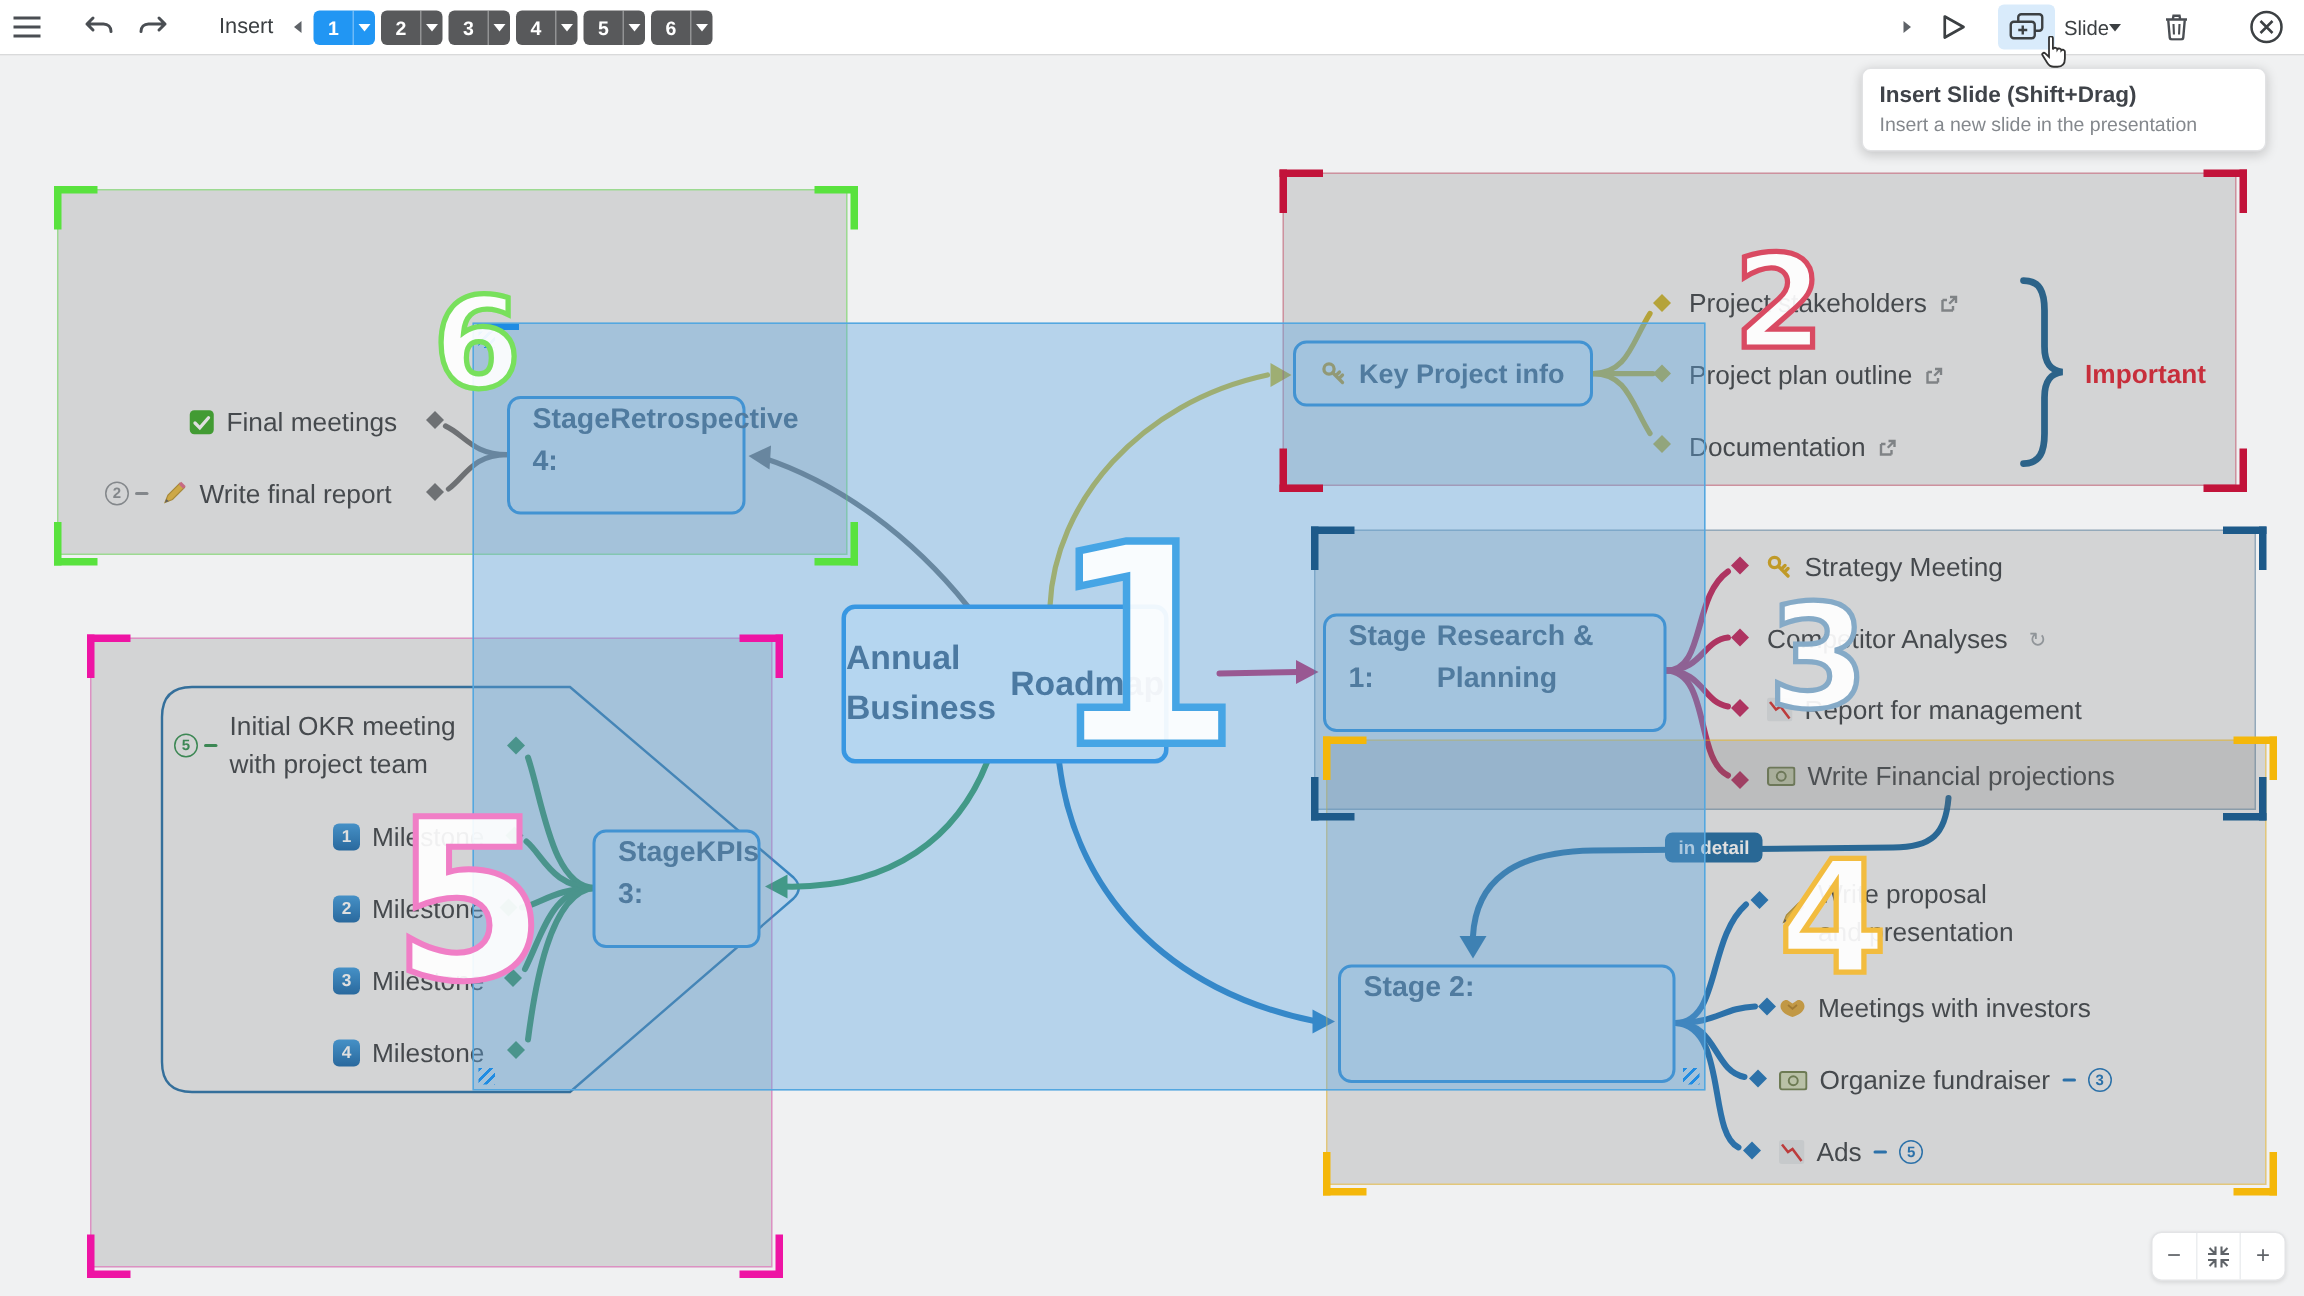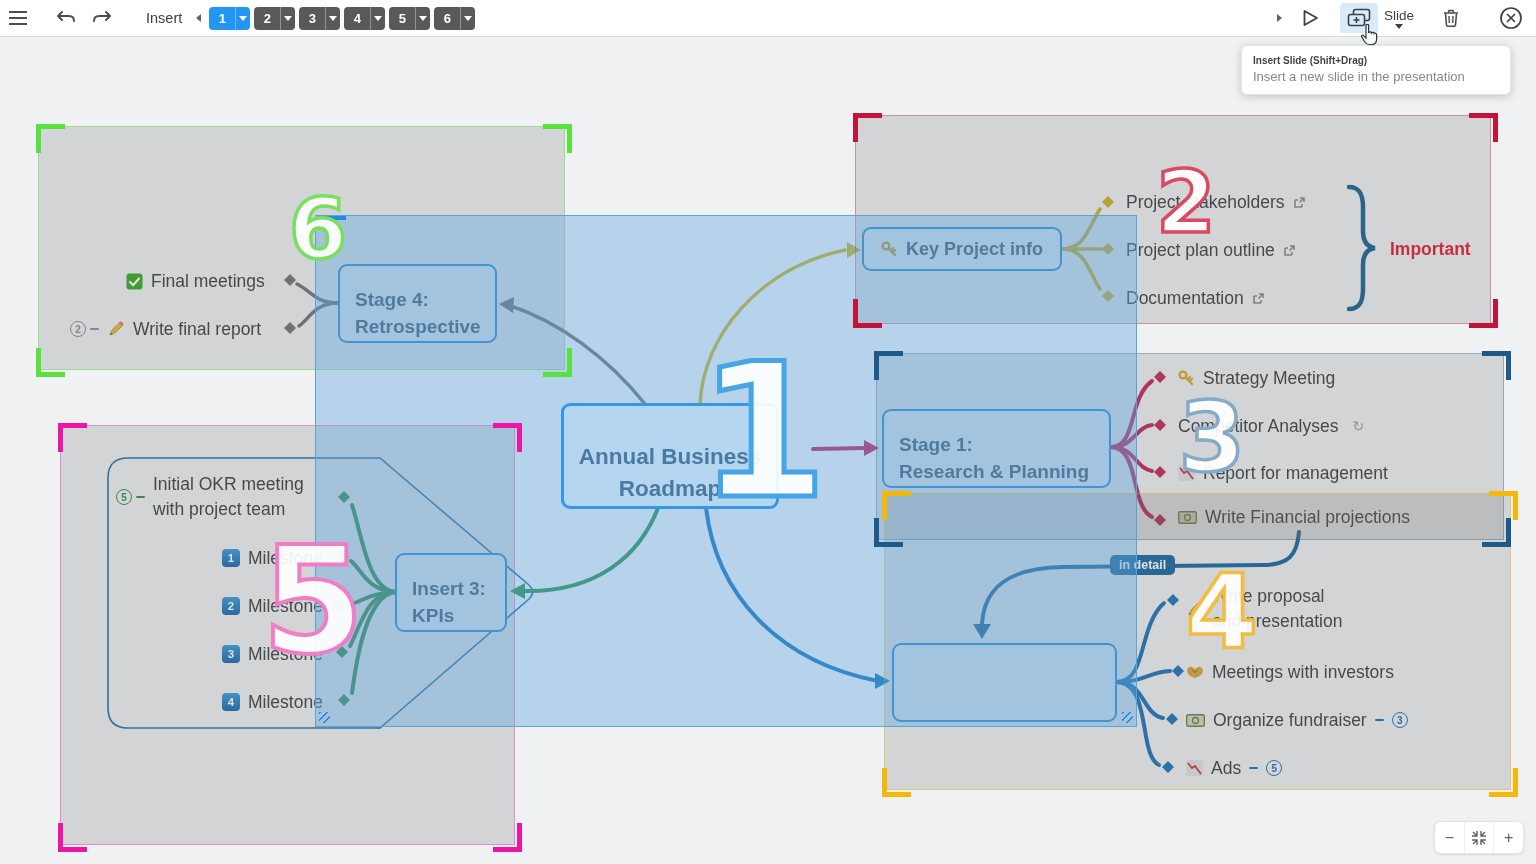--- a/index.html
+++ b/index.html
@@ -22,27 +22,27 @@
   .tri-down.dark{border-top-color:#3c4043;}
   .tri-left{width:0;height:0;border-top:4px solid transparent;border-bottom:4px solid transparent;
             border-right:5px solid #5f6368;}
   .tri-right{width:0;height:0;border-top:4px solid transparent;border-bottom:4px solid transparent;
              border-left:5px solid #5f6368;}
 
   
   #tooltip{position:absolute;left:1241px;top:45px;width:246px;background:#fff;
            border:1px solid #e1e2e4;border-radius:6px;box-shadow:0 2px 8px rgba(0,0,0,0.18);
            padding:8px 11px;z-index:60;}
-  #tooltip .t1{font-size:10px;font-weight:bold;color:#3f4349;line-height:1.35;}
+  #tooltip .t1{font-size:15px;font-weight:bold;color:#3f4349;line-height:1.35;}
   #tooltip .t2{font-size:13px;color:#84888d;line-height:1.4;}
 
   
   .node{position:absolute;background:#eef5fb;border:2.5px solid #1f8ce3;border-radius:9px;
-        color:#3c5a75;font-weight:bold;box-sizing:border-box;display:flex;flex-direction:column;
-        justify-content:flex-end;z-index:10;line-height:1.45;}
+        color:#3c5a75;font-weight:bold;box-sizing:border-box;display:flex;flex-direction:row;
+        justify-content:flex-start;z-index:10;line-height:1.45;}
   .node.center{border-width:3px;align-items:center;font-size:22.5px;color:#3e5a77;}
   .node.stage{font-size:19px;padding-left:15px;}
   .node.keyinfo{flex-direction:row;align-items:center;justify-content:center;font-size:18px;gap:8px;}
 
   .child-row{position:absolute;display:flex;align-items:center;gap:8px;font-size:17.5px;
              color:#3a3f44;white-space:nowrap;z-index:10;height:24px;}
   .child-row .two{display:flex;flex-direction:column;line-height:25px;}
   .child-row.tall{height:50px;}
 
   .dash{display:inline-block;width:9px;height:2.5px;border-radius:2px;}
@@ -166,24 +166,25 @@
     </svg>
     <span>Key Project info</span>
   </div>
 
   <div class="node stage" style="left:882px;top:409px;width:229px;height:79px;">
     <span>Stage 1:</span>
     <span>Research &amp; Planning</span>
   </div>
 
   <div class="node stage" style="left:892px;top:643px;width:225px;height:79px;">
+    <span>Stage 2:</span>
   </div>
 
   <div class="node stage" style="left:395px;top:553px;width:112px;height:79px;">
-    <span>Insert 3:</span>
+    <span>Stage 3:</span>
     <span>KPIs</span>
   </div>
 
   <div class="node stage" style="left:338px;top:264px;width:159px;height:79px;">
     <span>Stage 4:</span>
     <span>Retrospective</span>
   </div>
 
   <div class="child-row" style="left:1126px;top:190px;">
     <span>Project stakeholders</span>
@@ -425,21 +426,21 @@
           <path d="M2.5,2 L15,9 L2.5,16 Z" fill="none" stroke="#3c4043" stroke-width="1.8" stroke-linejoin="round"></path>
         </svg>
     </div>
     <div class="tb-btn" style="width:38px;height:30px;margin-left:14px;background:#d9ebfb;border-radius:4px;">
       <svg width="24" height="20" viewBox="0 0 24 20">
         <rect x="6.5" y="1.5" width="16" height="11" rx="2" fill="none" stroke="#3c4043" stroke-width="1.6"></rect>
         <rect x="1.5" y="6.5" width="16" height="11" rx="2" fill="#d9ebfb" stroke="#3c4043" stroke-width="1.6"></rect>
         <path d="M9.5,9 V15 M6.5,12 H12.5" stroke="#3c4043" stroke-width="1.6"></path>
       </svg>
     </div>
-    <div style="display:flex;flex-direction:column;align-items:center;margin-left:6px;">
+    <div style="display:flex;flex-direction:row;align-items:center;margin-left:6px;">
       <span style="font-size:13.5px;color:#3c4043;">Slide</span>
       <span class="tri-down dark" style="margin-top:1px;"></span>
     </div>
     <div class="tb-btn" style="width:34px;margin-left:20px;">
       <svg width="16" height="18" viewBox="0 0 16 18">
         <path d="M2.5,4.5 L3.5,16 C3.6,16.8 4.2,17.3 5,17.3 L11,17.3 C11.8,17.3 12.4,16.8 12.5,16 L13.5,4.5" fill="none" stroke="#4a4e53" stroke-width="1.6"></path>
         <path d="M1,4 H15 M5.5,4 L6,1.5 H10 L10.5,4" fill="none" stroke="#4a4e53" stroke-width="1.6"></path>
         <path d="M6,7 L6.3,14 M10,7 L9.7,14" stroke="#4a4e53" stroke-width="1.4"></path>
       </svg>
     </div>

